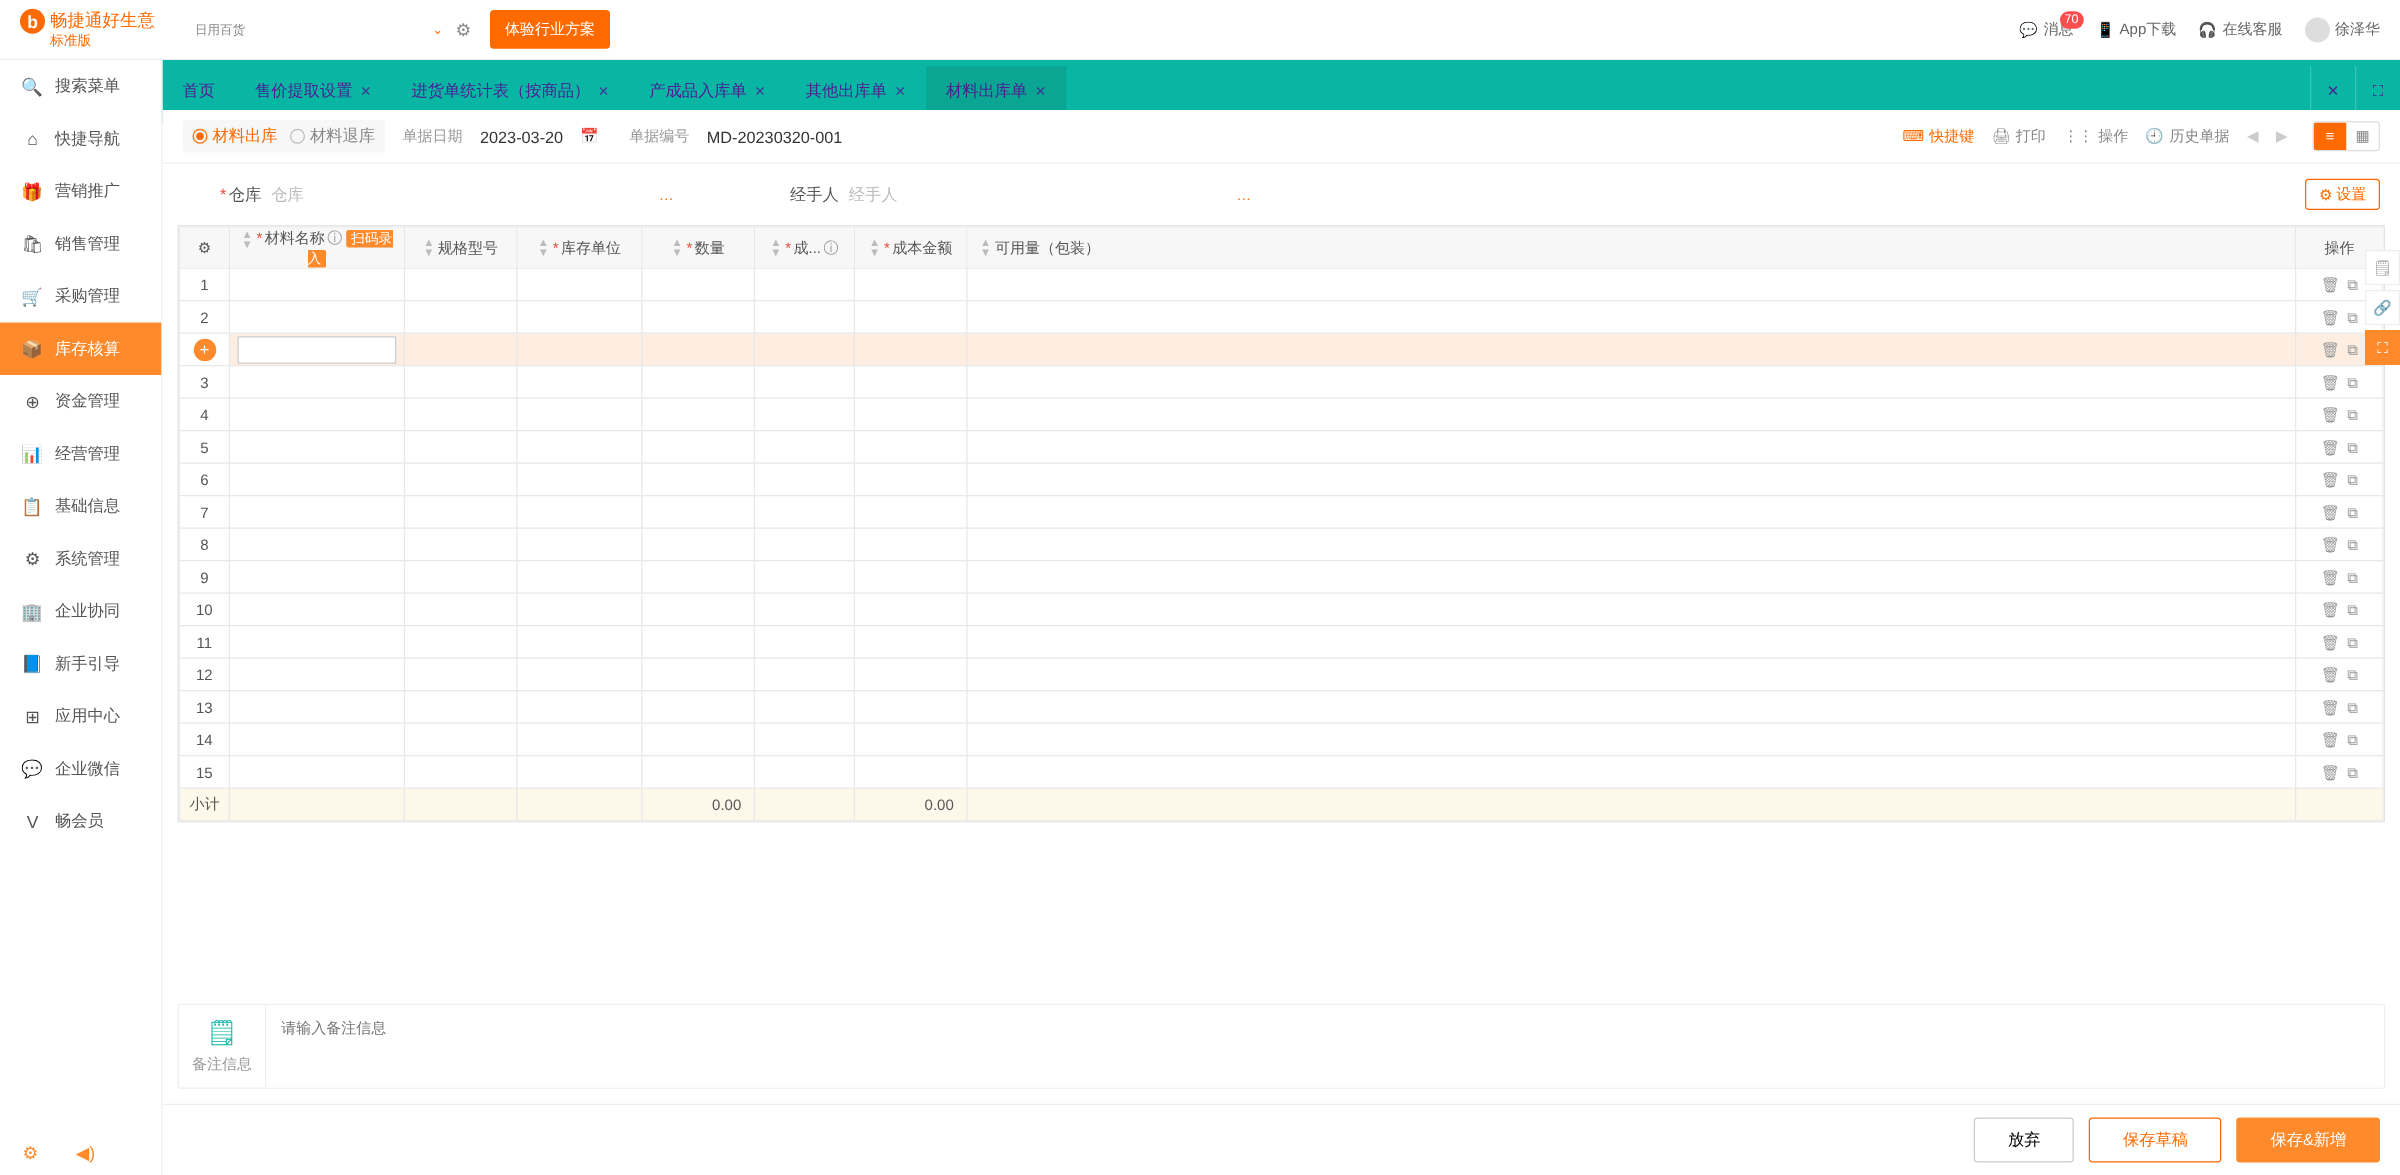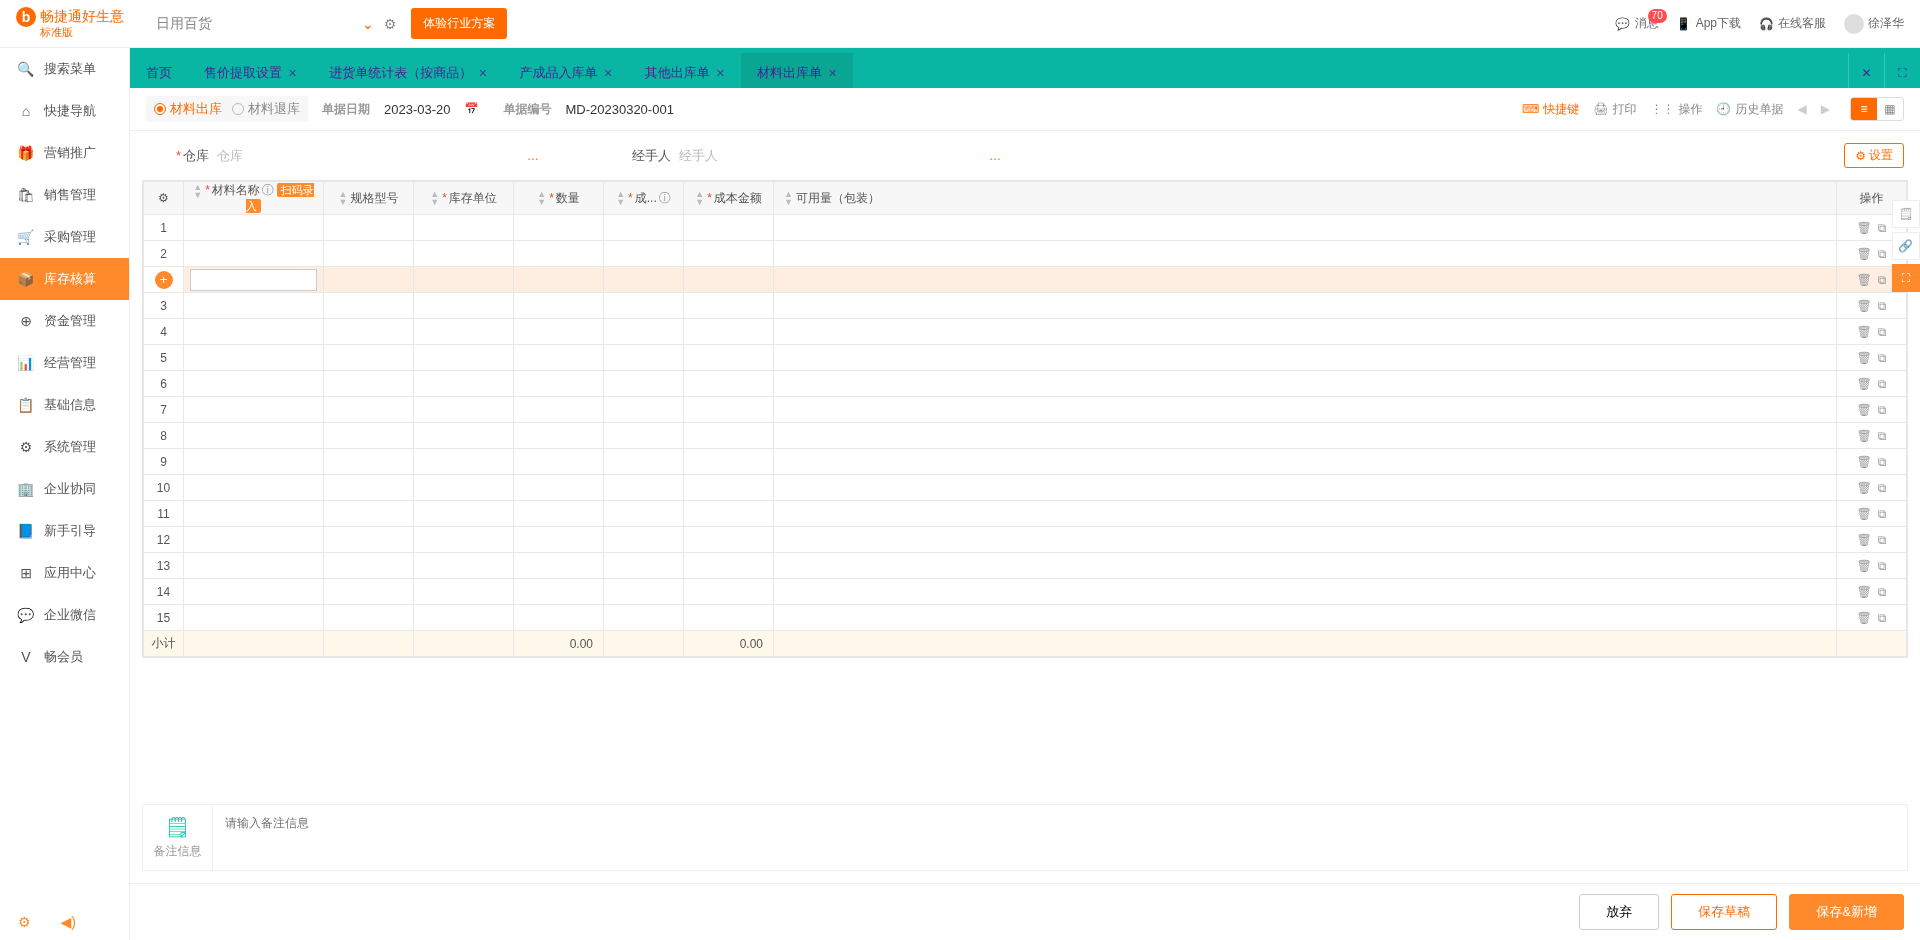--- a/index.html
+++ b/index.html
@@ -5,21 +5,21 @@
 * { margin: 0; padding: 0; box-sizing: border-box; font-family: "Microsoft YaHei", Arial, sans-serif; }
 body { font-size: 12px; color: #333; background: #fff; overflow: hidden; }
 .app { display: flex; flex-direction: column; height: 940px; width: 1920px; }
 
 .header { display: flex; align-items: center; height: 48px; padding: 0 16px; border-bottom: 1px solid #eee; }
 .logo-area { display: flex; flex-direction: column; width: 110px; }
 .logo-row { display: flex; align-items: center; gap: 4px; }
 .logo-icon { width: 20px; height: 20px; background: #ff6a00; border-radius: 50%; display: flex; align-items: center; justify-content: center; color: #fff; font-weight: bold; font-size: 14px; }
 .logo-text { color: #ff6a00; font-size: 14px; font-weight: 500; }
 .logo-sub { color: #ff6a00; font-size: 11px; margin-top: -2px; margin-left: 24px; }
-.header-select { display: flex; align-items: center; margin-left: 30px; color: #888; font-size: 14px; cursor: pointer; }
+.header-select { display: flex; align-items: center; margin-left: 30px; color: #888; font-size: 10px; cursor: pointer; }
 .header-select .caret { color: #ff6a00; margin-left: 150px; }
 .gear-btn { margin-left: 10px; color: #888; cursor: pointer; font-size: 14px; }
 .orange-btn { margin-left: 15px; background: #ff6a00; color: #fff; border: none; border-radius: 3px; padding: 7px 12px; font-size: 12px; cursor: pointer; }
 .header-right { margin-left: auto; display: flex; align-items: center; gap: 18px; color: #666; }
 .hr-item { display: flex; align-items: center; gap: 4px; cursor: pointer; position: relative; font-size: 12px; }
 .badge { position: absolute; top: -6px; right: -8px; background: #ff4d4f; color: #fff; border-radius: 8px; padding: 0 4px; font-size: 10px; line-height: 14px; }
 .avatar { width: 20px; height: 20px; border-radius: 50%; background: #ddd; }
 
 .tabs-bar { display: flex; align-items: center; height: 50px; background: #09b6a3; color: #4c1d95; padding-left: 130px; position: relative; }
 .tab { padding: 0 16px; height: 40px; display: flex; align-items: center; gap: 6px; font-size: 13px; cursor: pointer; }
@@ -33,21 +33,21 @@
 .side-item.active { background: #ff8a2b; color: #fff; }
 .side-icon { width: 16px; height: 16px; display: inline-flex; align-items: center; justify-content: center; font-size: 14px; }
 .side-footer { margin-top: auto; display: flex; padding: 10px 18px; gap: 30px; color: #ff8a2b; font-size: 14px; }
 .content-wrap { position: absolute; top: 88px; left: 130px; right: 0; bottom: 0; display: flex; flex-direction: column; background: #fff; }
 .doc-toolbar { display: flex; align-items: center; padding: 8px 16px; gap: 14px; border-bottom: 1px solid #eee; }
 .radio-pair { display: flex; align-items: center; gap: 10px; background: #f7f7f7; border-radius: 3px; padding: 4px 8px; }
 .radio-item { display: flex; align-items: center; gap: 4px; font-size: 13px; cursor: pointer; }
 .radio-dot { width: 12px; height: 12px; border: 1px solid #bbb; border-radius: 50%; display: inline-flex; align-items: center; justify-content: center; }
 .radio-dot.checked { border-color: #ff6a00; }
 .radio-dot.checked::after { content: ""; width: 6px; height: 6px; background: #ff6a00; border-radius: 50%; }
-.label-gray { color: #999; font-size: 12px; font-weight: bold; }
+.label-gray { color: #999; font-size: 12px; }
 .val-text { color: #333; font-size: 13px; }
 .cal-icon { color: #ff6a00; }
 .doc-right { margin-left: auto; display: flex; align-items: center; gap: 14px; color: #888; font-size: 12px; }
 .doc-rbtn { display: flex; align-items: center; gap: 4px; cursor: pointer; }
 .doc-rbtn.kb { color: #ff6a00; }
 .view-toggle { display: flex; border: 1px solid #ddd; border-radius: 3px; overflow: hidden; margin-left: 6px; }
 .vt { width: 26px; height: 22px; display: flex; align-items: center; justify-content: center; cursor: pointer; font-size: 12px; }
 .vt.active { background: #ff6a00; color: #fff; }
 .field-row { display: flex; padding: 12px 16px; gap: 6px; }
 .req { color: #e74c3c; margin-right: 2px; }

